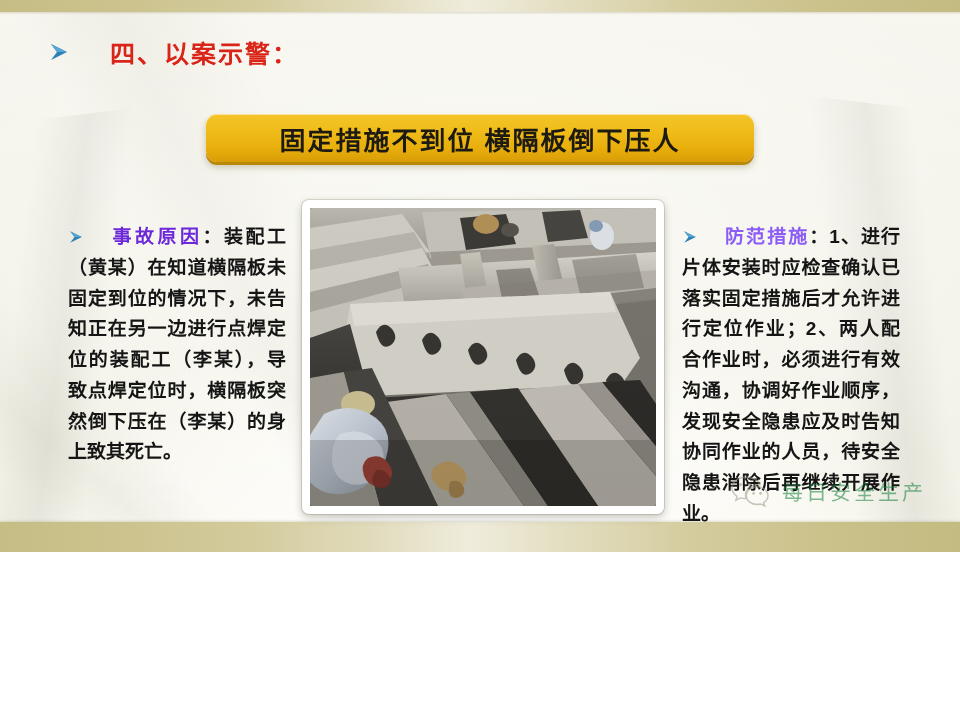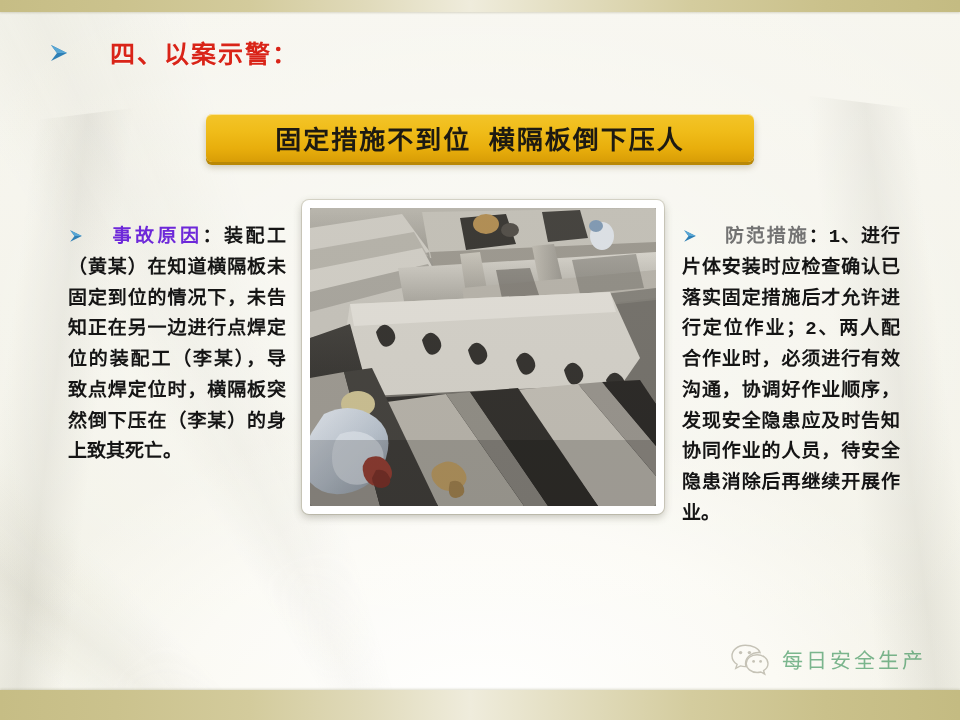--- a/index.html
+++ b/index.html
@@ -8,24 +8,23 @@
     padding: 0;
     background: #ffffff;
   }
   body {
     font-family: "Liberation Sans", "DejaVu Sans", sans-serif;
   }
 
   .slide {
     position: relative;
     width: 960px;
-    height: 720px;
+    height: 552px;
     overflow: hidden;
     background: #f5f4ec;
-    font-family: Liberation Mono, monospace;
   }
 
   
   .bg-base {
     position: absolute;
     inset: 0;
     background:
       radial-gradient(ellipse 70% 60% at 50% 100%, #ffffff 0%, #fbfaf4 45%, rgba(251,250,244,0) 72%),
       linear-gradient(180deg, #f7f6ef 0%, #f4f3ea 40%, #f3f2e8 100%);
   }
@@ -130,21 +129,21 @@
     text-shadow: 0 1px 0 rgba(255,255,255,0.6);
   }
 
   
   .title-banner {
     position: absolute;
     left: 206px;
     top: 114px;
     width: 548px;
     height: 48px;
-    border-radius: 6px;
+    border-radius: 11px;
     background: linear-gradient(180deg, #f3c429 0%, #f0bd1a 34%, #e8ae0c 72%, #d89d06 100%);
     box-shadow:
       0 3px 0 #b98806,
       0 5px 7px rgba(90,70,10,0.28),
       inset 0 1px 0 rgba(255,255,255,0.55);
     display: flex;
     align-items: center;
     justify-content: center;
   }
   .title-banner-text {
@@ -178,21 +177,21 @@
     margin-right: 26px;
   }
   .col .lead-bullet svg { display: block; }
 
   .label-cause {
     color: #6d28d9;
     font-weight: bold;
     letter-spacing: 1px;
   }
   .label-measure {
-    color: #737373;
+    color: #8b5cf6;
     font-weight: bold;
     letter-spacing: 1px;
   }
 
   
   .photo-frame {
     position: absolute;
     left: 302px;
     top: 200px;
     width: 362px;

